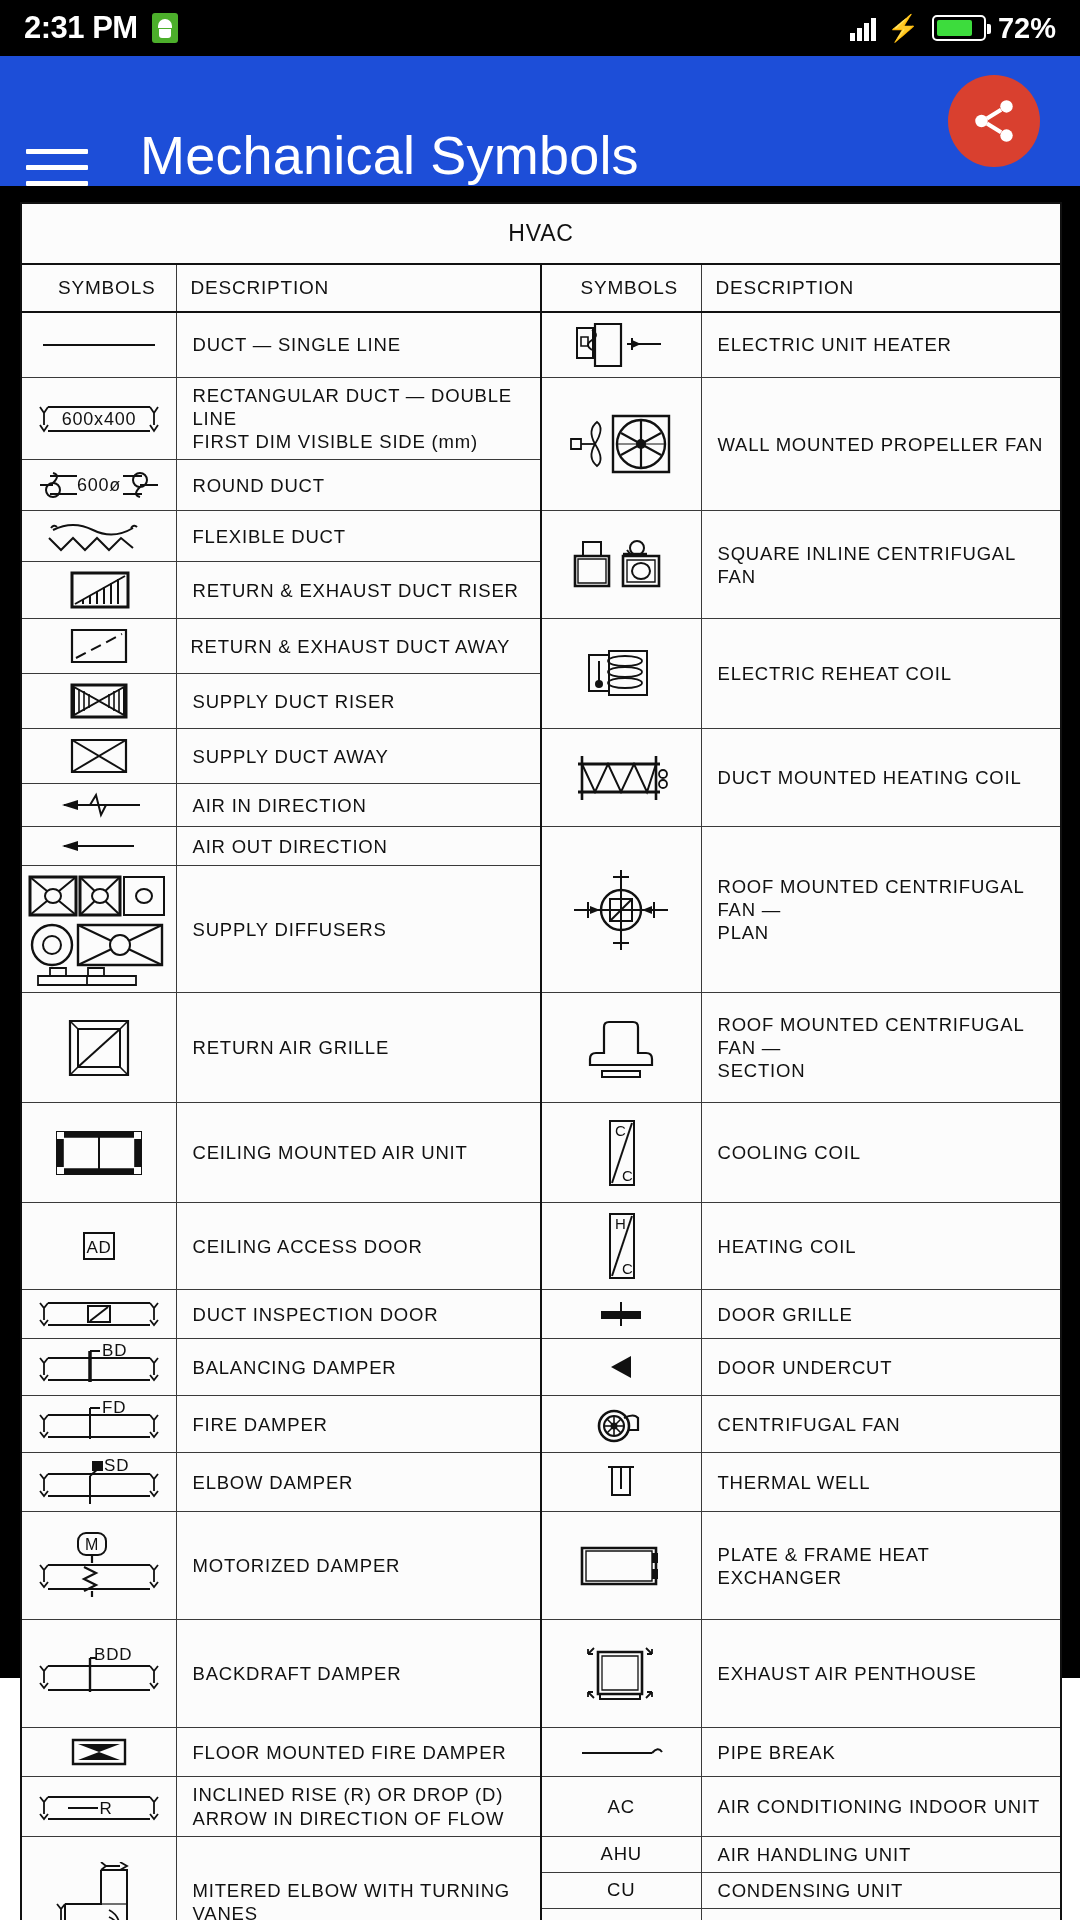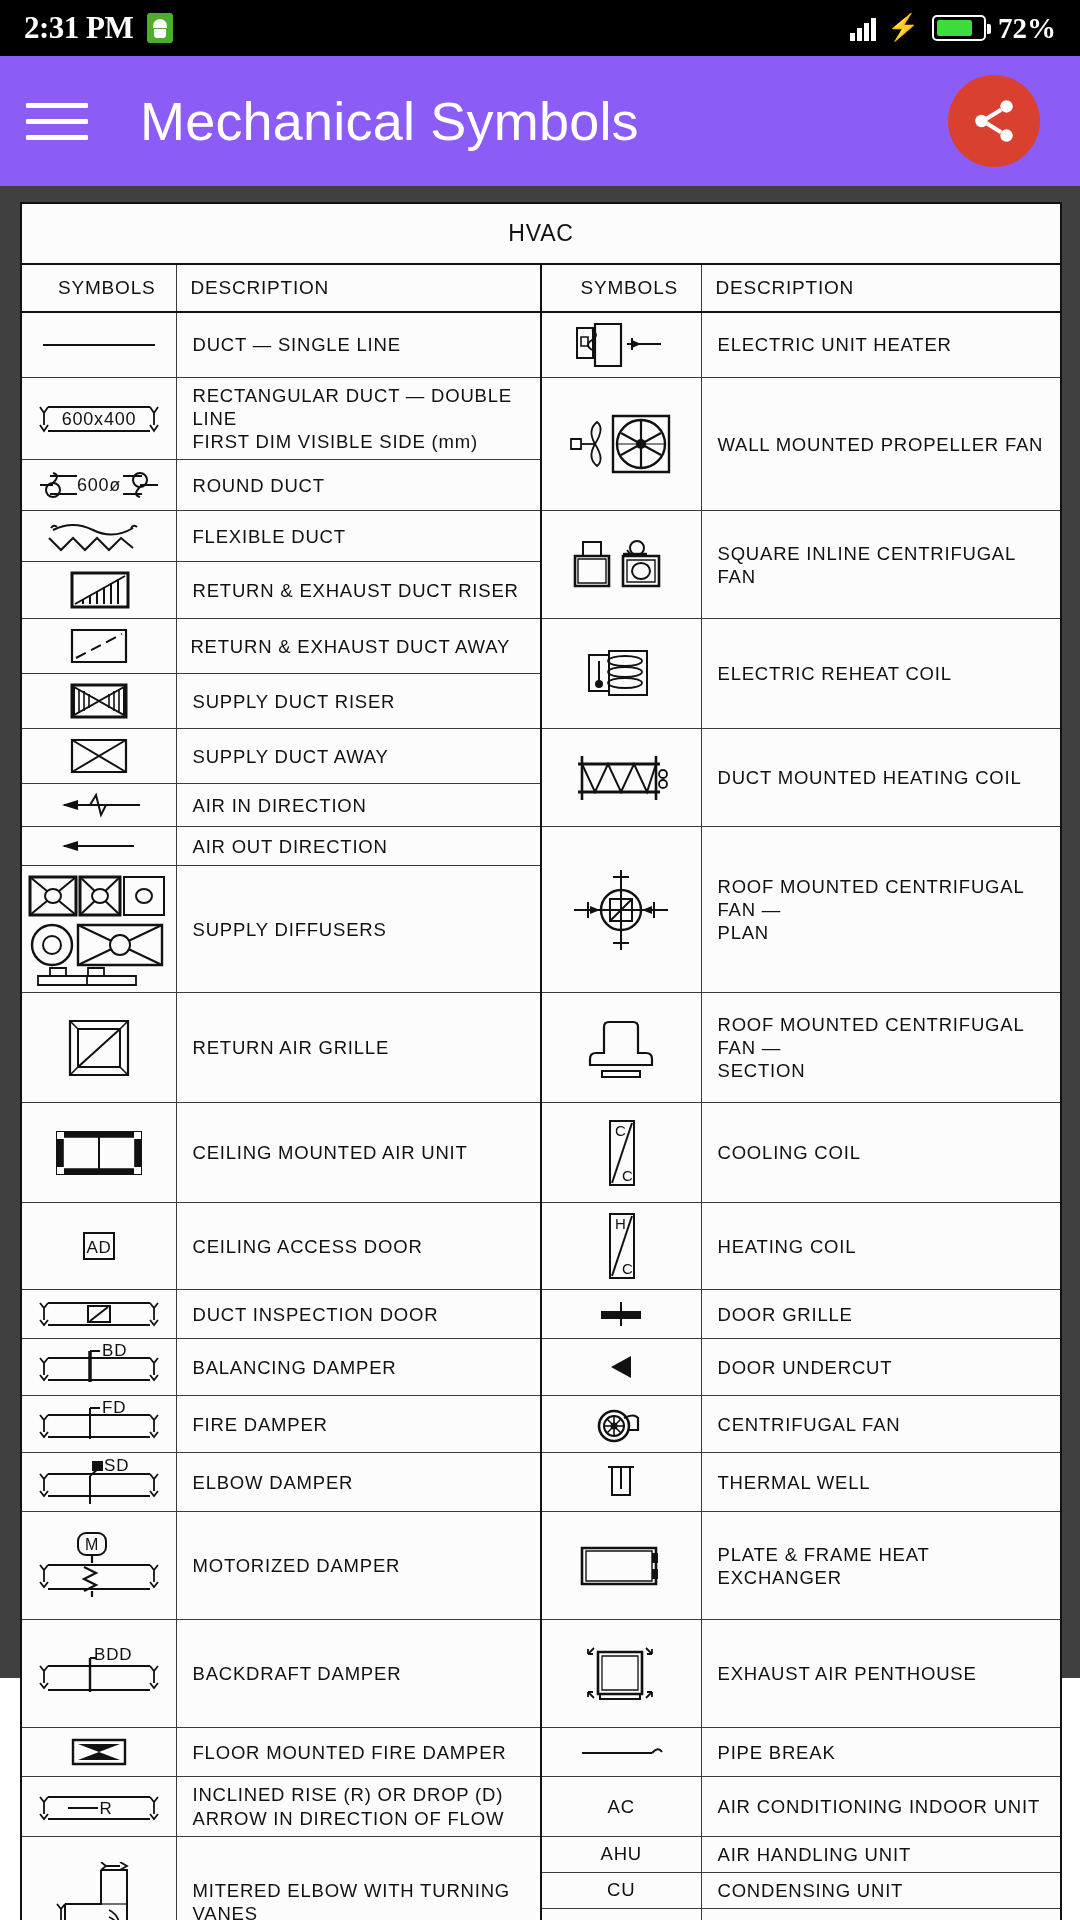--- a/index.html
+++ b/index.html
@@ -7,21 +7,21 @@
     width: 1080px; height: 1920px;
     background: #ffffff;
     font-family: "Liberation Sans", sans-serif;
     overflow: hidden;
   }
 
   
   #status-bar {
     height: 56px; background: #000;
     display: flex; align-items: center;
-    padding: 16px 24px; color: #fff; font-family: Liberation Serif, serif;
+    padding: 16px 24px; color: #fff;
   }
   #status-time {
     font-size: 31px; font-weight: 700;
     letter-spacing: -0.5px;
   }
   .android-badge {
     width: 26px; height: 30px; margin-left: 14px;
     background: #4CAF2B; border-radius: 3px;
     position: relative;
   }
@@ -53,43 +53,43 @@
     width:4px; height:10px; background:#fff; border-radius:0 2px 2px 0;
   }
   .battery span {
     display:block; height:100%; width:80%;
     background:#3ddc3d; border-radius:2px;
   }
   #battery-pct { font-size:29px; font-weight:700; }
 
   
   #app-bar {
-    height:130px; background:#8b5cf6;
-    display:flex; align-items:center; position:relative;
+    height:130px; background:#1d4ed8;
+    display:flex; align-items:flex-end; position:relative;
     padding:0 26px;
   }
   #menu-btn { width:62px; display:flex; flex-direction:column; gap:11px; cursor:pointer; }
   #menu-btn b { display:block; height:5px; background:#fff; border-radius:1px; }
   #app-title {
     color:#fff; font-size:54px; font-weight:400;
     margin-left:52px; letter-spacing:0.2px;
     font-family:"Liberation Sans", sans-serif;
   }
   #share-btn {
     position:absolute; right:40px; top:50%;
     transform:translateY(-50%);
     width:92px; height:92px; border-radius:50%;
     background:#d9402f; display:flex; align-items:center; justify-content:center;
     cursor:pointer; overflow:hidden;
   }
   #share-btn svg { width:50px; height:50px; }
 
   
   #sheet {
-    background:#404040; position:relative;
+    background:#000000; position:relative;
     height:1492px; padding:16px 20px 0 20px;
   }
   #symbol-table {
     border:2px solid #111; border-collapse:collapse;
     width:1040px; table-layout:fixed;
     background:#fcfcfc;
   }
   #symbol-table td {
     border:1px solid #3a3a3a;
     vertical-align:middle;

